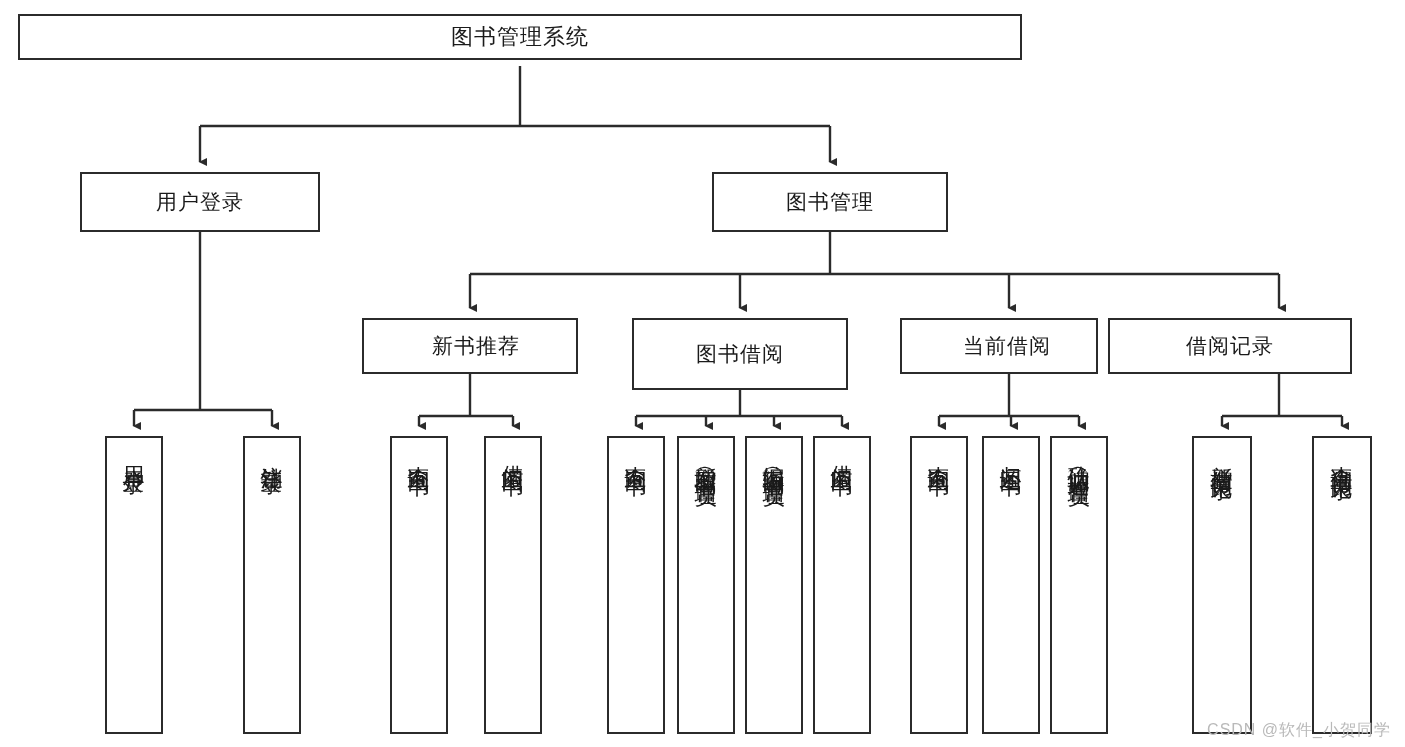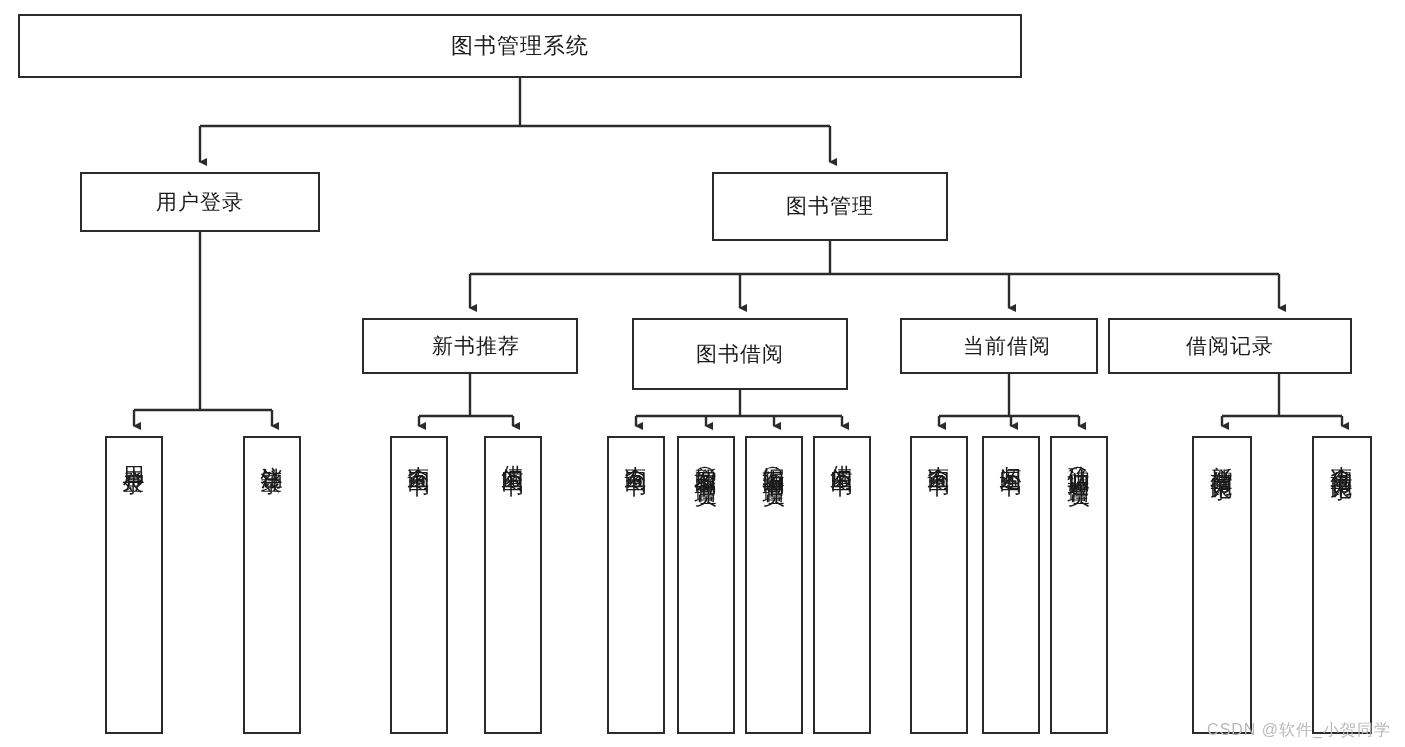--- a/index.html
+++ b/index.html
@@ -102,27 +102,27 @@
         <path d="M1011,416 L1011,426" marker-end="url(#arrow)"></path>
         <path d="M1079,416 L1079,426" marker-end="url(#arrow)"></path>
         <path d="M1279,374 L1279,416"></path>
         <path d="M1222,416 L1342,416"></path>
         <path d="M1222,416 L1222,426" marker-end="url(#arrow)"></path>
         <path d="M1342,416 L1342,426" marker-end="url(#arrow)"></path>
       </g>
   </svg>
 
   <div id="nodes">
-      <div class="node h-node root" style="left: 18px; top: 14px; width: 1004px; height: 64px;">
+      <div class="node h-node root" style="left: 18px; top: 14px; width: 1004px; height: 46px;">
         <span class="lbl">图书管理系统</span>
       </div>
       <div class="node h-node" style="left: 80px; top: 172px; width: 240px; height: 60px;">
         <span class="lbl">用户登录</span>
       </div>
-      <div class="node h-node" style="left: 712px; top: 172px; width: 236px; height: 69px;">
+      <div class="node h-node" style="left: 712px; top: 172px; width: 236px; height: 60px;">
         <span class="lbl">图书管理</span>
       </div>
       <div class="node h-node" style="left: 362px; top: 318px; width: 216px; height: 56px; padding-left: 12px;">
         <span class="lbl">新书推荐</span>
       </div>
       <div class="node h-node" style="left: 632px; top: 318px; width: 216px; height: 72px;">
         <span class="lbl">图书借阅</span>
       </div>
       <div class="node h-node" style="left: 900px; top: 318px; width: 198px; height: 56px; padding-left: 16px;">
         <span class="lbl">当前借阅</span>

